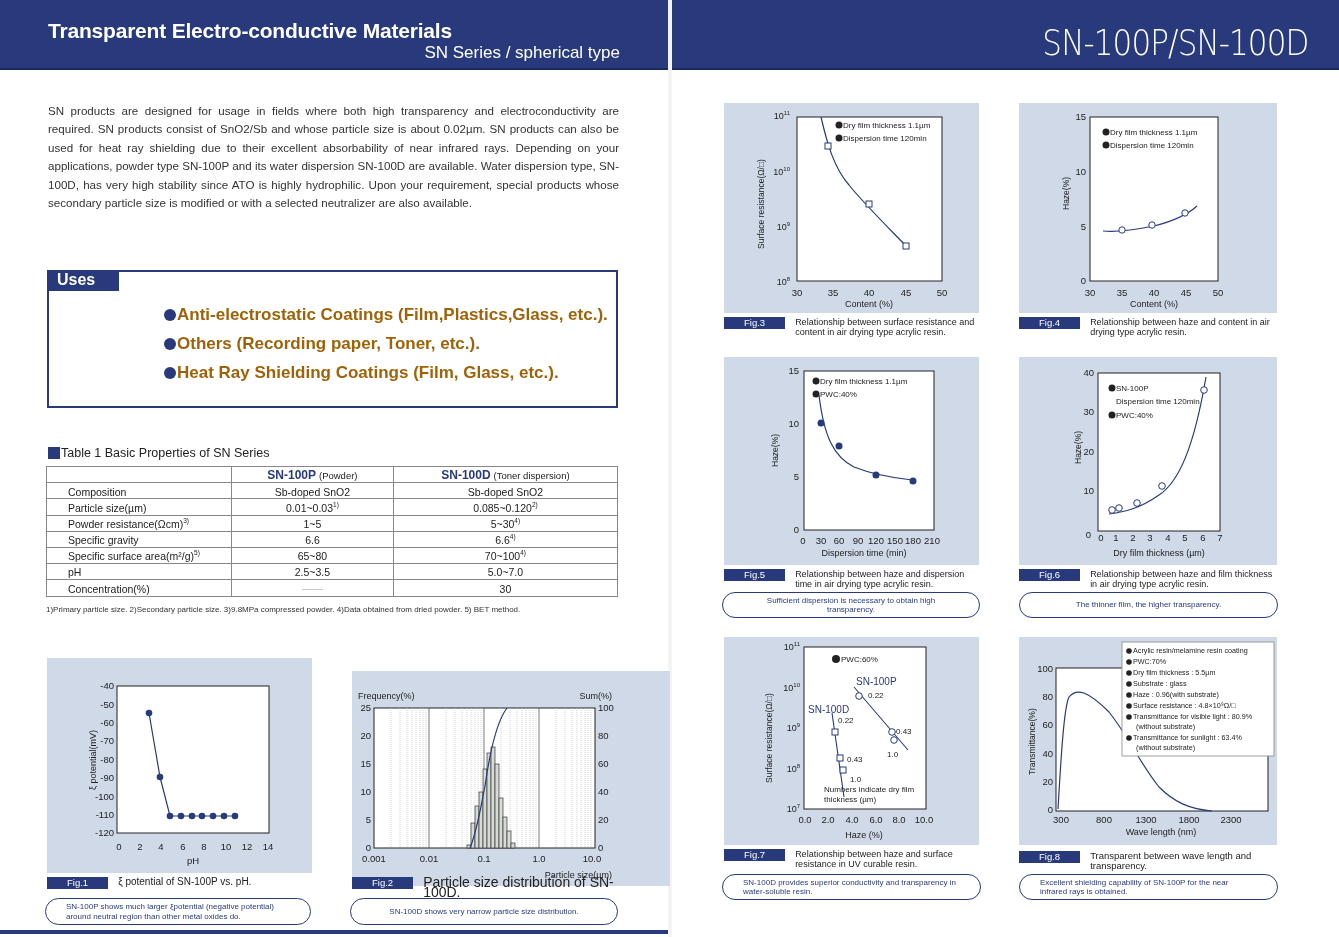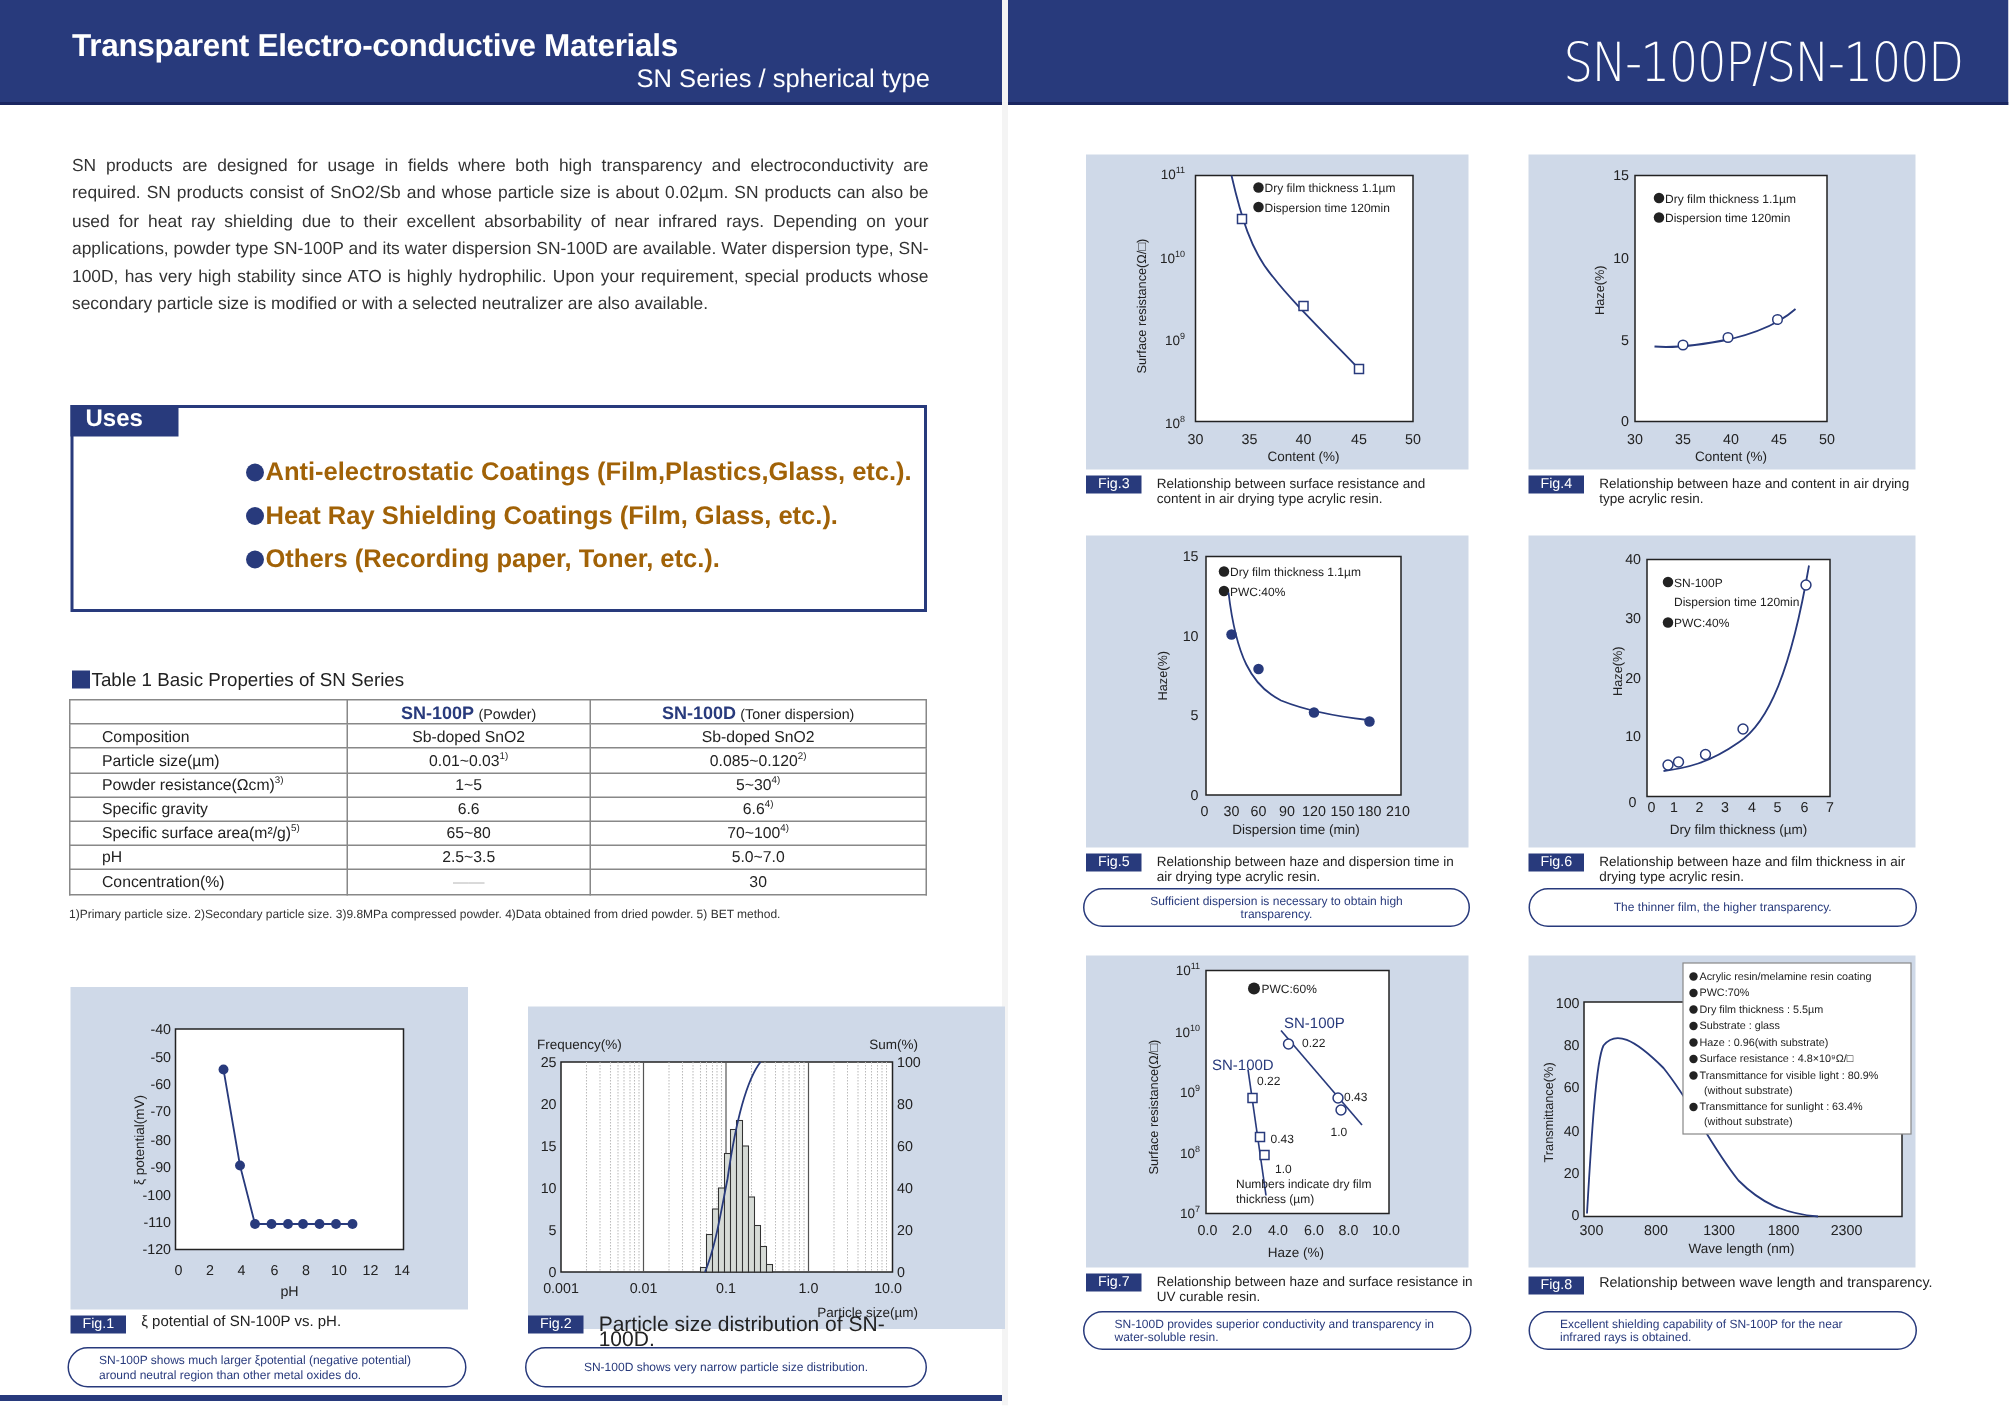--- a/index.html
+++ b/index.html
@@ -23,21 +23,21 @@
 table.props td,table.props th{border:1px solid #888;height:16.2px;padding:0 4px}
 table.props th{font-weight:normal;background:#fff}
 table.props th b{color:#283a7c;font-size:12px}
 table.props th span{font-size:9.5px}
 table.props td:first-child{text-align:left;padding-left:21px;width:185px}
 table.props td{text-align:center}
 sup{font-size:6.5px}
 .footnotes{position:absolute;left:46px;top:605px;font-size:8px;color:#333}
 .panel{position:absolute;background:#cfd9e8}
 .figcap{position:absolute;display:flex;align-items:flex-start;font-size:9px;line-height:10px;color:#222}
-.figtag{background:#283a7c;color:#fff;font-size:9.5px;padding:1px 8px;margin-right:10px;white-space:nowrap}
+.figtag{background:#283a7c;color:#fff;font-size:9.5px;padding:1px 20px;margin-right:10px;white-space:nowrap}
 .note{position:absolute;border:1.5px solid #283a7c;border-radius:14px;color:#283a7c;font-size:8px;line-height:9.5px;display:flex;align-items:center;padding:0 20px}
 .note.center{justify-content:center;text-align:center}
 .bottom-rule{position:absolute;left:0;top:930px;width:668px;height:4px;background:#283a7c}
 svg text{font-family:"Liberation Sans",sans-serif}
 </style>
 </head>
 <body>
 
 <div class="banner" id="banner-left">
   <div class="title-main">Transparent Electro-conductive Materials</div>
@@ -52,25 +52,25 @@
 
 <div class="uses">
   <div class="uses-tag">Uses</div>
   <ul class="uses-list">
     <li>
         <span class="bullet"></span>
         <span>Anti-electrostatic Coatings (Film,Plastics,Glass, etc.).</span>
       </li>
     <li>
         <span class="bullet"></span>
-        <span>Heat Ray Shielding Coatings (Film, Glass, etc.).</span>
+        <span>Others (Recording paper, Toner, etc.).</span>
       </li>
     <li>
         <span class="bullet"></span>
-        <span>Others (Recording paper, Toner, etc.).</span>
+        <span>Heat Ray Shielding Coatings (Film, Glass, etc.).</span>
       </li>
   </ul>
 </div>
 
 <div class="table-title">
     <span class="sq"></span>
     <span>Table 1 Basic Properties of SN Series</span>
   </div>
 <table class="props">
   <tbody>
@@ -511,15 +511,15 @@
         <text x="114" y="82">Transmittance for visible light : 80.9%</text>
         <text x="117" y="92">(without substrate)</text>
       <circle cx="110" cy="101" r="2.8"></circle>
         <text x="114" y="103">Transmittance for sunlight : 63.4%</text>
         <text x="117" y="113">(without substrate)</text>
     </g>
   </svg>
 </div>
 <div class="figcap" style="left:1019px;top:851px;width:270px">
     <span class="figtag">Fig.8</span>
-    <span style="font-size:9.5px">Relationship between wave length and transparency.</span>
+    <span style="font-size:9.5px">Transparent between wave length and transparency.</span>
   </div>
 <div class="note" style="left:1019px;top:874px;width:259px;height:26px">Excellent shielding capability of SN-100P for the near infrared rays is obtained.</div>
 
 </body></html>

